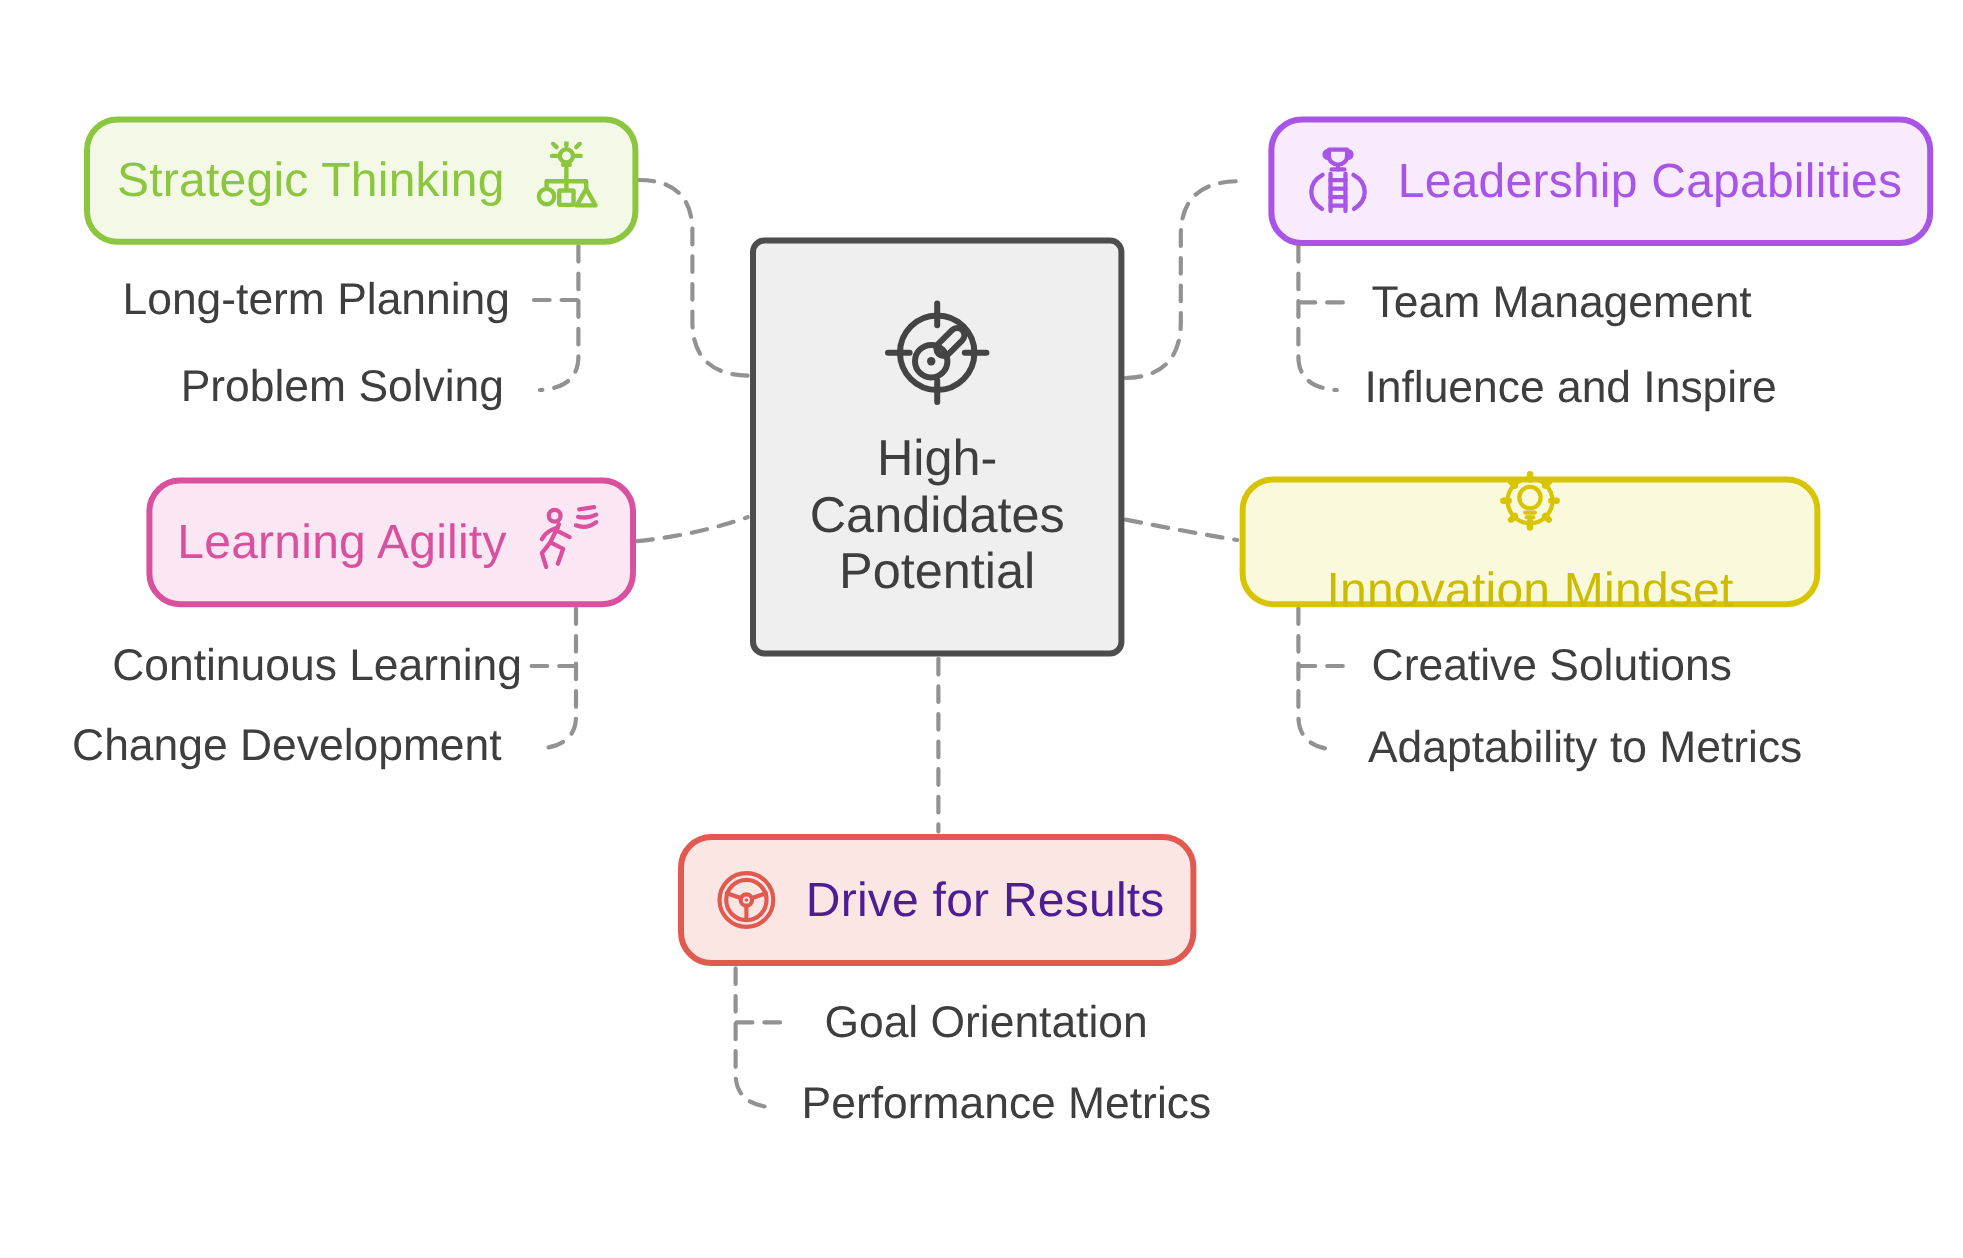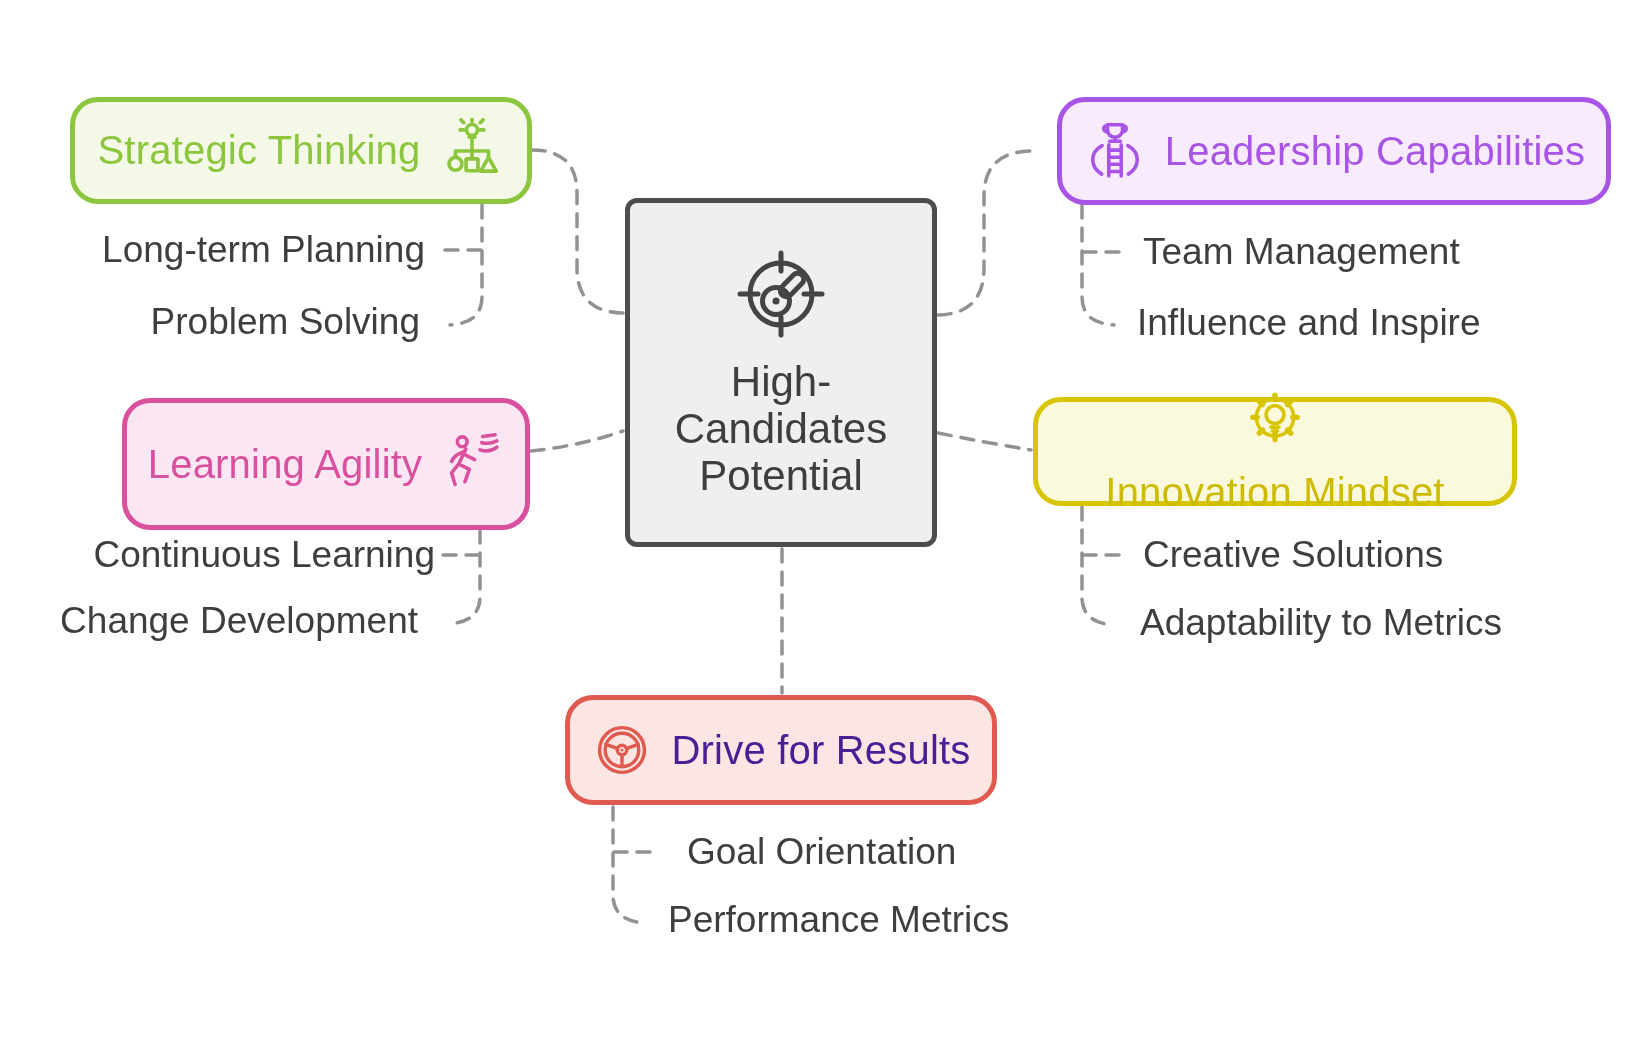--- a/index.html
+++ b/index.html
@@ -12,21 +12,21 @@
 
   .node{
     position:absolute;display:flex;align-items:center;justify-content:center;
     gap:18px;border-style:solid;border-width:5px;border-radius:28px;box-sizing:border-box;
   }
   .node .t{font-size:40px;letter-spacing:.2px;white-space:nowrap;}
   .node svg{flex:0 0 auto;}
 
   .strategic {left:70px;  top:97px;  width:462px; height:107px; border-color:#8CC63E;background:#F3F9E6;color:#8CC63E;}
   .leadership{left:1033px;top:97px;  width:554px; height:108px; border-color:#A854E6;background:#F8EBFD;color:#A854E6;margin-left:24px;}
-  .agility   {left:122px; top:398px; width:408px; height:132px; border-color:#D9519E;background:#FBE7F3;color:#D9519E;}
+  .agility   {left:122px; top:398px; width:408px; height:108px; border-color:#D9519E;background:#FBE7F3;color:#D9519E;}
   .innovation{left:1033px;top:397px; width:484px; height:109px; border-color:#D7C503;background:#FBF9DB;color:#CDBB00;flex-direction:column;}
   .drive     {left:565px; top:695px; width:432px; height:110px; border-color:#E05A50;background:#FBE6E3;color:#4c1d95;}
 
   .center-node{
     position:absolute;left:625px;top:198px;width:312px;height:349px;
     background:#EFEFEF;border:5px solid #4D4D4D;border-radius:12px;box-sizing:border-box;
     display:flex;flex-direction:column;align-items:center;justify-content:center;gap:16px;
     color:#3E3E3E;
   }
   .center-node .lines{font-size:42px;line-height:47px;text-align:center;}

